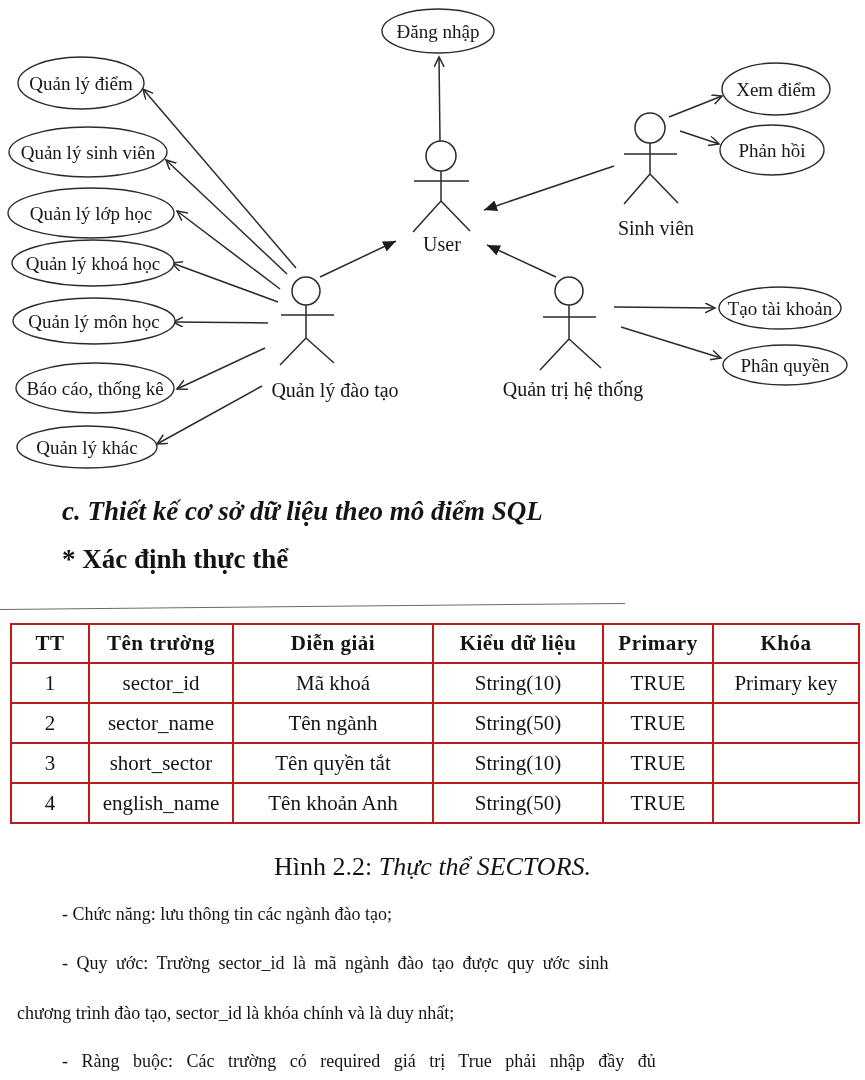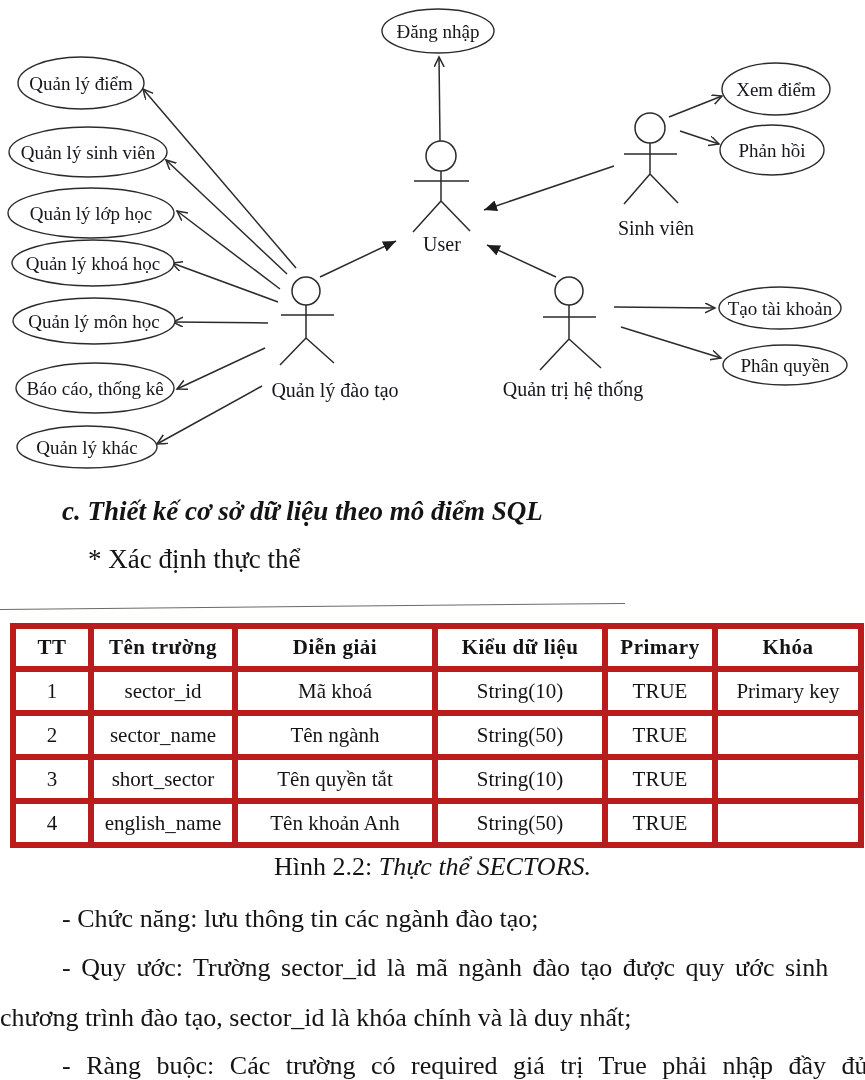--- a/index.html
+++ b/index.html
@@ -7,38 +7,38 @@
         font-family:"Liberation Serif",serif;color:#141414;}
   
   .diagram{position:absolute;left:0;top:0;}
   .diagram ellipse{fill:#ffffff;stroke:#2b2b2b;stroke-width:1.4;}
   .diagram line,.diagram path.stick{stroke:#2b2b2b;stroke-width:1.5;fill:none;}
   .diagram circle{fill:#ffffff;stroke:#2b2b2b;stroke-width:1.5;}
   .diagram text{fill:#16161c;font-family:"Liberation Serif",serif;font-size:19px;text-anchor:middle;}
   .diagram text.actor-label{font-size:20px;}
   
   .h-section{position:absolute;left:62px;top:496px;font-size:27px;font-weight:bold;font-style:italic;white-space:nowrap;}
-  .h-sub{position:absolute;left:62px;top:544px;font-size:27px;font-weight:normal;white-space:nowrap;margin-left:26px;}
+  .h-sub{position:absolute;left:62px;top:544px;font-size:27px;font-weight:bold;white-space:nowrap;}
   
   .rule-artifact{position:absolute;left:0;top:609px;width:625px;height:0;
                  border-top:1.5px solid #6a6a6a;transform:rotate(-0.55deg);transform-origin:left top;}
   
   .tbl-wrap{position:absolute;left:10px;top:623px;}
   table.entity{border-collapse:collapse;table-layout:fixed;width:848px;}
-  table.entity td,table.entity th{border:6px solid #b91c1c;text-align:center;vertical-align:middle;
+  table.entity td,table.entity th{border:2px solid #b91c1c;text-align:center;vertical-align:middle;
       font-size:21px;padding:0;overflow:hidden;white-space:nowrap;}
   table.entity th{font-weight:bold;letter-spacing:.5px;height:37px;}
   table.entity td{height:38px;}
   
   .caption{position:absolute;left:0;top:852px;width:865px;text-align:center;font-size:26px;white-space:nowrap;}
   .caption .ital{font-style:italic;}
-  .bodyline{position:absolute;font-size:26px;white-space:nowrap;}
+  .bodyline{position:absolute;font-size:18px;white-space:nowrap;}
   .p1{left:62px;top:904px;}
   .p2a{left:62px;top:953px;word-spacing:4px;}
-  .p2b{left:0px;top:1003px;}
+  .p2b{left:10px;top:1003px;padding-left:7px;}
   .p3{left:62px;top:1051px;word-spacing:9px;}
 </style>
 </head>
 <body>
 
 <div class="page">
 
   <svg class="diagram" width="865" height="480" viewBox="0 0 865 480">
     <defs>
       <marker id="mOpen" markerUnits="userSpaceOnUse" markerWidth="16" markerHeight="16" refX="10" refY="5" orient="auto">

